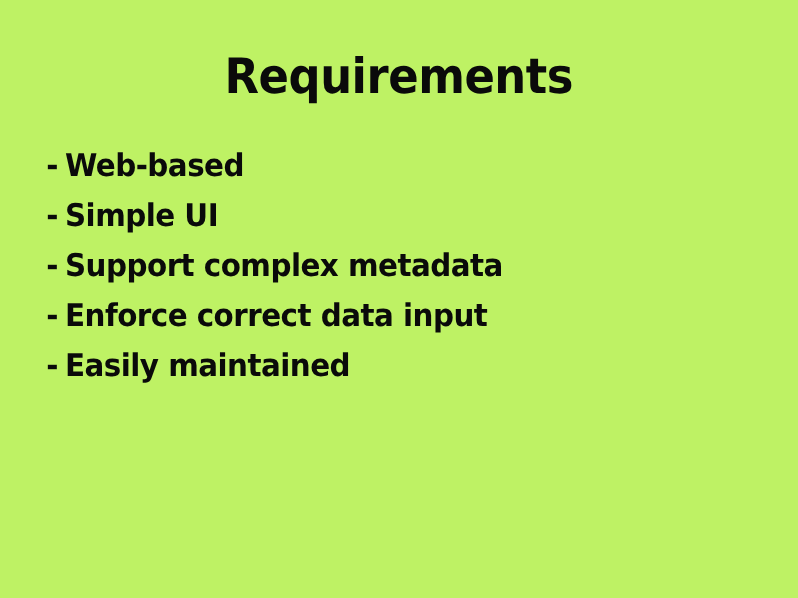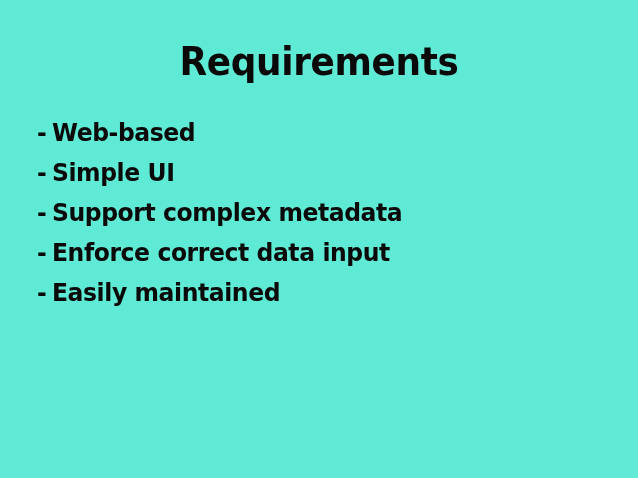--- a/index.html
+++ b/index.html
@@ -8,21 +8,21 @@
     padding: 0;
   }
   body {
     background: #ffffff;
     font-family: "DejaVu Sans", sans-serif;
   }
   .slide {
     position: relative;
     width: 638px;
     height: 478px;
-    background: #5eead4;
+    background: #bef264;
     overflow: hidden;
     box-sizing: border-box;
   }
   .slide-title {
     position: absolute;
     top: 40px;
     left: 0;
     width: 638px;
     text-align: center;
     font-family: "DejaVu Sans", sans-serif;

